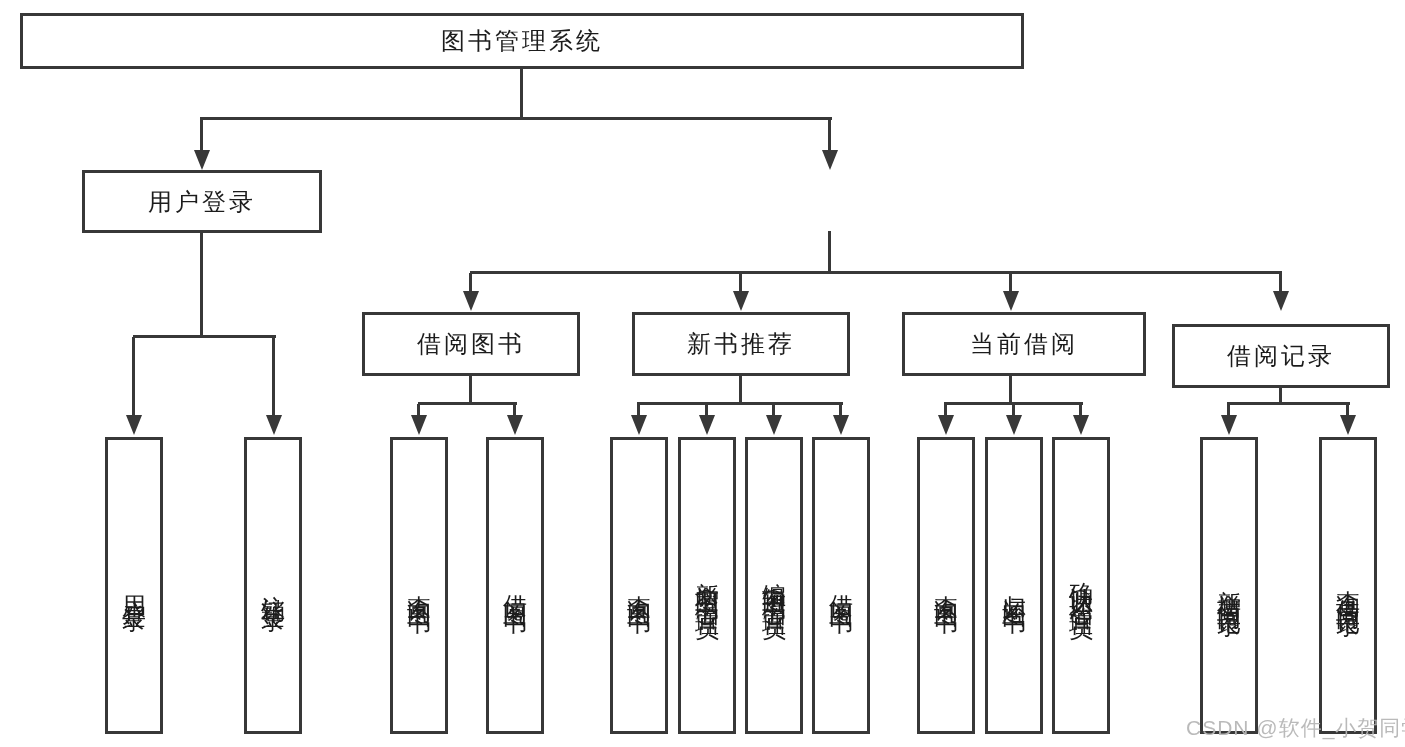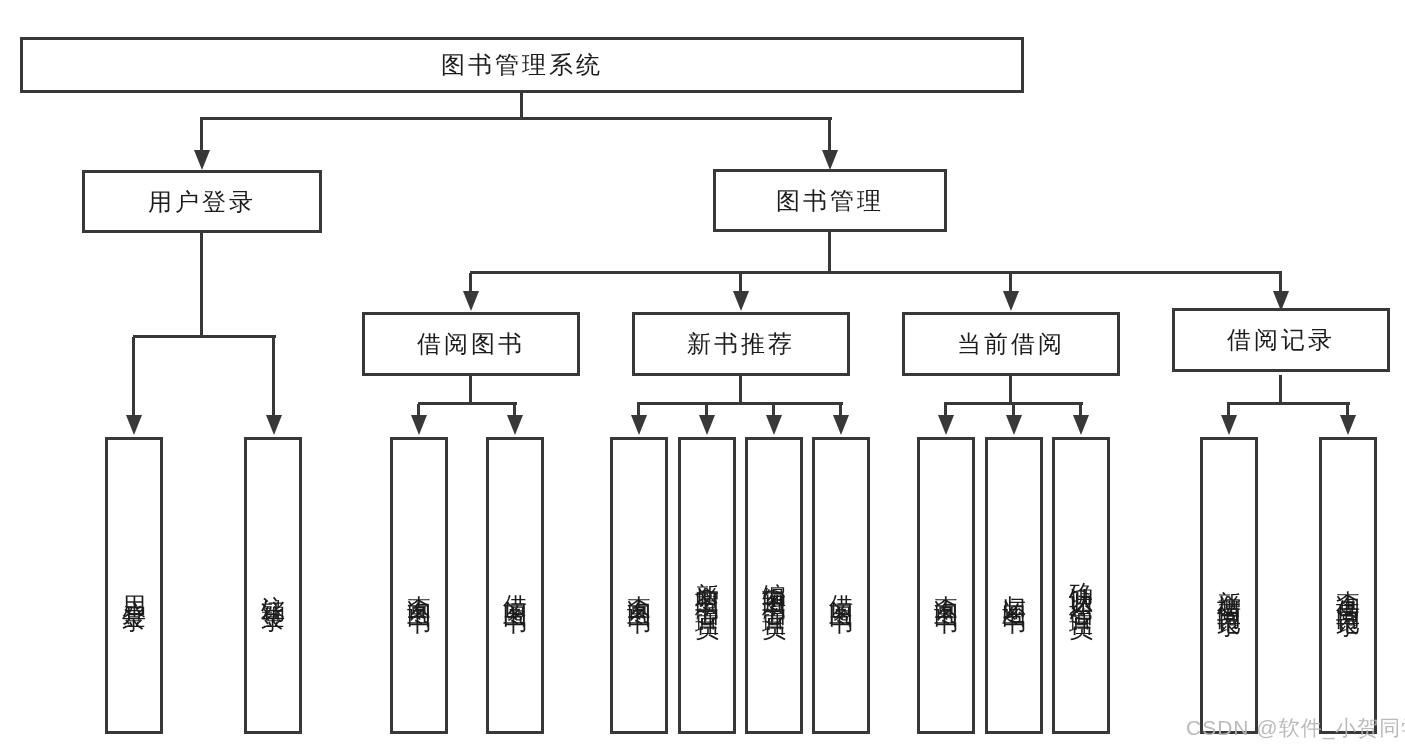--- a/index.html
+++ b/index.html
@@ -28,36 +28,33 @@
   .watermark{
     position:absolute;left:1186px;top:714px;z-index:5;
     font-size:21px;color:#b7b7b7;letter-spacing:1px;white-space:nowrap;opacity:.95;
   }
 </style>
 </head>
 <body>
 
 <div id="stage">
 
-  <div class="box" style="left:20px;top:13px;width:1004px;height:56px;margin-top:24px;">
+  <div class="box" style="left:20px;top:13px;width:1004px;height:56px;">
     <span class="box-label">图书管理系统</span>
   </div>
 
   <div class="vline" style="left:520px;top:68px;height:50px;"></div>
   <div class="hline" style="left:200px;top:117px;width:632px;"></div>
   <div class="vline" style="left:200px;top:119px;height:33px;"></div>
   <div class="arrow" style="left:194px;top:150px;"></div>
   <div class="vline" style="left:828px;top:119px;height:33px;"></div>
   <div class="arrow" style="left:822px;top:150px;"></div>
 
   <div class="box" style="left:82px;top:170px;width:240px;height:63px;">
     <span class="box-label">用户登录</span>
-  </div>
-  <div class="box" style="left:713px;top:169px;width:234px;height:63px;">
-    <span class="box-label">图书管理</span>
   </div>
 
   <div class="vline" style="left:200px;top:232px;height:105px;"></div>
   <div class="hline" style="left:133px;top:335px;width:143px;"></div>
   <div class="vline" style="left:132px;top:337px;height:80px;"></div>
   <div class="arrow" style="left:126px;top:415px;"></div>
   <div class="vline" style="left:272px;top:337px;height:80px;"></div>
   <div class="arrow" style="left:266px;top:415px;"></div>
 
   <div class="vline" style="left:828px;top:231px;height:42px;"></div>
@@ -70,24 +67,24 @@
   <div class="arrow" style="left:1003px;top:291px;"></div>
   <div class="vline" style="left:1279px;top:273px;height:20px;"></div>
   <div class="arrow" style="left:1273px;top:291px;"></div>
 
   <div class="box" style="left:362px;top:312px;width:218px;height:64px;">
     <span class="box-label">借阅图书</span>
   </div>
   <div class="box" style="left:632px;top:312px;width:218px;height:64px;">
     <span class="box-label">新书推荐</span>
   </div>
-  <div class="box" style="left:902px;top:312px;width:218px;height:64px;">
+  <div class="box" style="left:902px;top:312px;width:244px;height:64px;">
     <span class="box-label">当前借阅</span>
   </div>
-  <div class="box" style="left:1172px;top:308px;width:218px;height:64px;">
+  <div class="box" style="left:1172px;top:324px;width:218px;height:64px;">
     <span class="box-label">借阅记录</span>
   </div>
 
   <div class="vline" style="left:469px;top:375px;height:29px;"></div>
   <div class="hline" style="left:418px;top:402px;width:99px;"></div>
   <div class="vline" style="left:417px;top:404px;height:13px;"></div>
   <div class="arrow" style="left:411px;top:415px;"></div>
   <div class="vline" style="left:513px;top:404px;height:13px;"></div>
   <div class="arrow" style="left:507px;top:415px;"></div>
 

